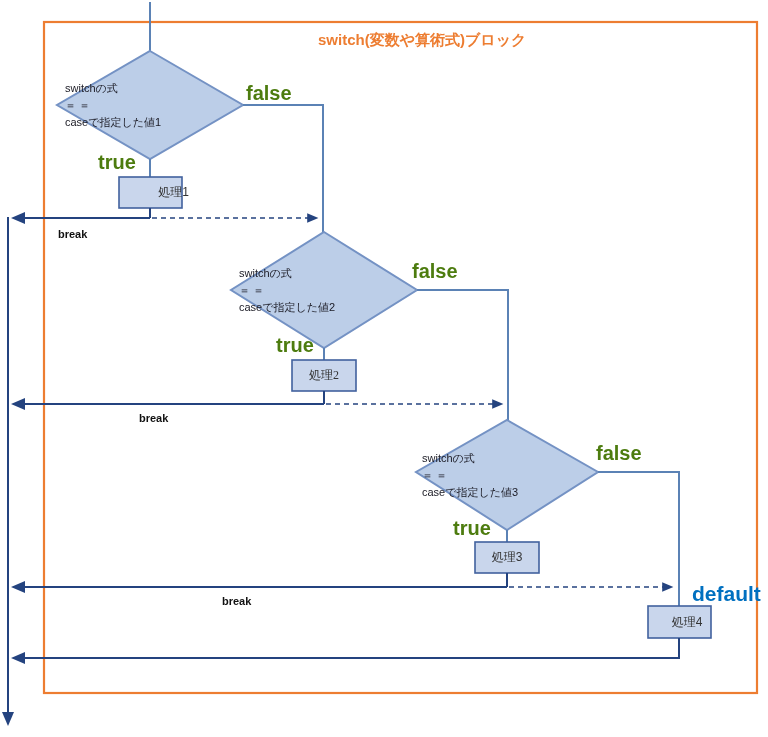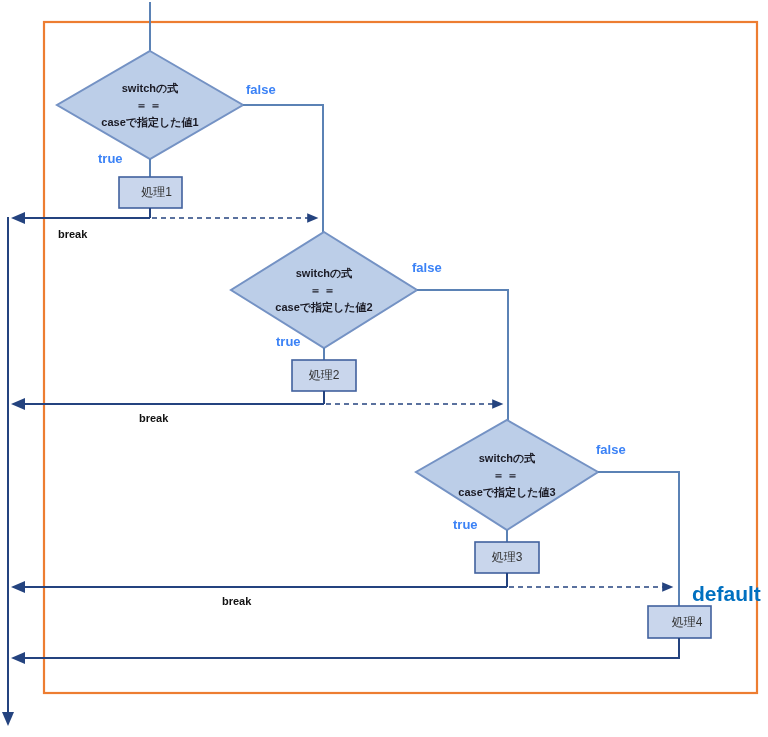--- a/index.html
+++ b/index.html
@@ -17,28 +17,28 @@
   .canvas{
     position:relative;
     width:768px;height:737px;
     background:#ffffff;
     font-family:"Liberation Sans","DejaVu Sans",sans-serif;
     overflow:hidden;
   }
   svg{position:absolute;left:0;top:0;}
   .label{position:absolute;white-space:nowrap;}
   .title{color:var(--orange);font-weight:bold;font-size:15px;}
-  .bool{color:#3b82f6;font-weight:bold;font-size:13px;}
+  .bool{color:#4d7c0f;font-weight:bold;font-size:20px;}
   .brk{color:#111;font-weight:bold;font-size:11px;}
   .default{color:var(--blue);font-weight:bold;font-size:21px;}
   .dtext{
     position:absolute;display:flex;flex-direction:column;
-    align-items:center;justify-content:center;
+    align-items:flex-start;justify-content:center;
     width:170px;height:58px;gap:4px;
-    color:var(--text-dark);font-weight:bold;font-size:11px;line-height:13px;
+    color:var(--text-dark);font-weight:normal;font-size:11px;line-height:13px;
     text-align:center;
   }
   .dtext .eq{letter-spacing:3px;font-size:11px;}
   .ptext{
     position:absolute;display:flex;align-items:center;justify-content:center;
     color:#333;font-size:12px;
   }
   .orange-box{fill:none;stroke:var(--orange);stroke-width:2.2px;}
   .rail{fill:none;stroke:var(--navy);stroke-width:2px;}
   .branch{fill:none;stroke:var(--branch);stroke-width:2px;}
@@ -85,39 +85,40 @@
     <path class="rail" d="M507 573 V587"></path>
     <path class="rail" d="M507 587 L14 587" marker-end="url(#arr)"></path>
     <path class="dash" d="M509 587 L671 587" marker-end="url(#arr)"></path>
 
     <rect class="pbox" x="648" y="606" width="63" height="32"></rect>
     <path class="rail" d="M679 638 V658 L14 658" marker-end="url(#arr)"></path>
 
     <path class="rail" d="M8 217 V723" marker-end="url(#arr)"></path>
   </svg>
 
+  <div class="label title" style="left:318px;top:31px;">switch(変数や算術式)ブロック</div>
 
   <div class="dtext" style="left:65px;top:76px;">
     <div>switchの式</div>
     <div class="eq">＝＝</div>
     <div>caseで指定した値1</div>
   </div>
   <div class="label bool" style="left:246px;top:82px;">false</div>
   <div class="label bool" style="left:98px;top:151px;">true</div>
-  <div class="ptext" style="left:119px;top:177px;width:75px;height:31px;border-radius:7px;">処理1</div>
+  <div class="ptext" style="left:136px;top:177px;width:75px;height:31px;border-radius:7px;">処理1</div>
   <div class="label brk" style="left:58px;top:228px;">break</div>
 
   <div class="dtext" style="left:239px;top:261px;">
     <div>switchの式</div>
     <div class="eq">＝＝</div>
     <div>caseで指定した値2</div>
   </div>
   <div class="label bool" style="left:412px;top:260px;">false</div>
   <div class="label bool" style="left:276px;top:334px;">true</div>
-  <div class="ptext" style="left:292px;top:360px;width:64px;height:31px;">処理2</div>
+  <div class="ptext" style="left:292px;top:360px;width:64px;height:31px;font-family:Liberation Serif, serif;">処理2</div>
   <div class="label brk" style="left:139px;top:412px;">break</div>
 
   <div class="dtext" style="left:422px;top:446px;">
     <div>switchの式</div>
     <div class="eq">＝＝</div>
     <div>caseで指定した値3</div>
   </div>
   <div class="label bool" style="left:596px;top:442px;">false</div>
   <div class="label bool" style="left:453px;top:517px;">true</div>
   <div class="ptext" style="left:475px;top:542px;width:64px;height:31px;border-radius:12px;">処理3</div>

